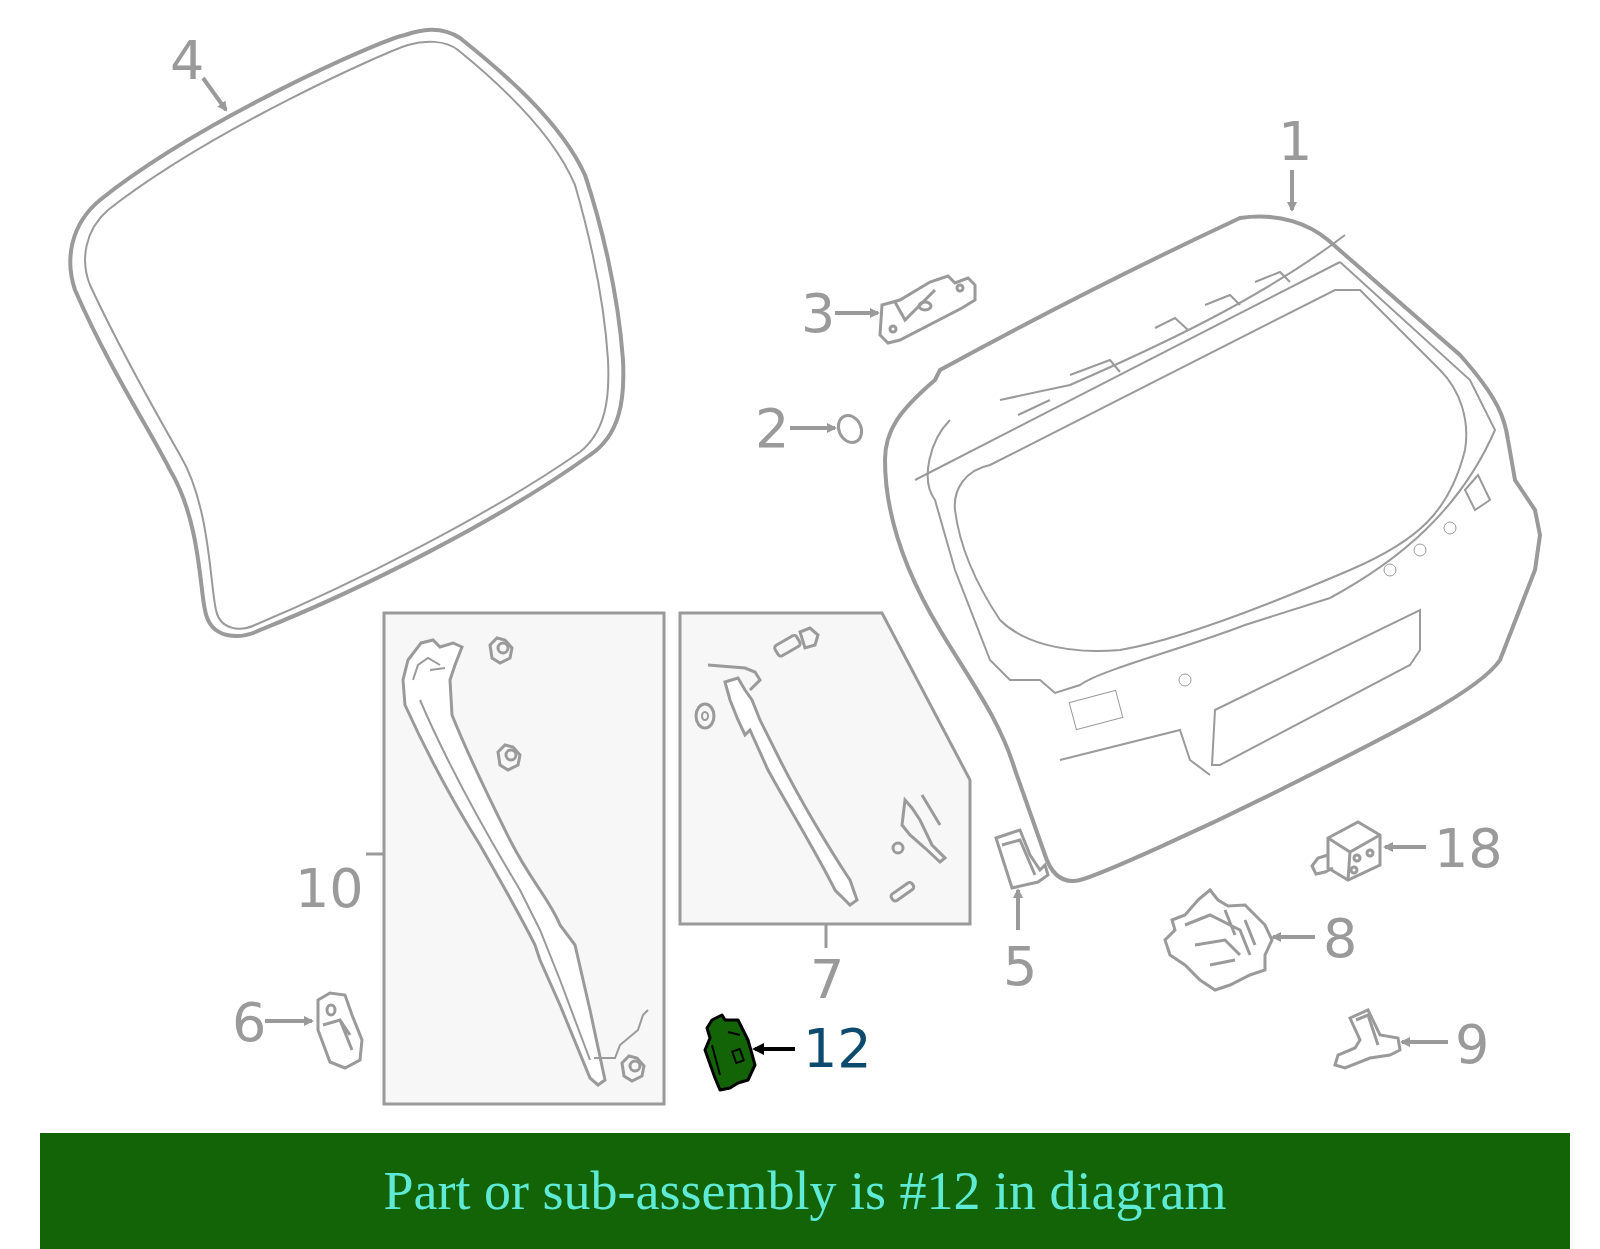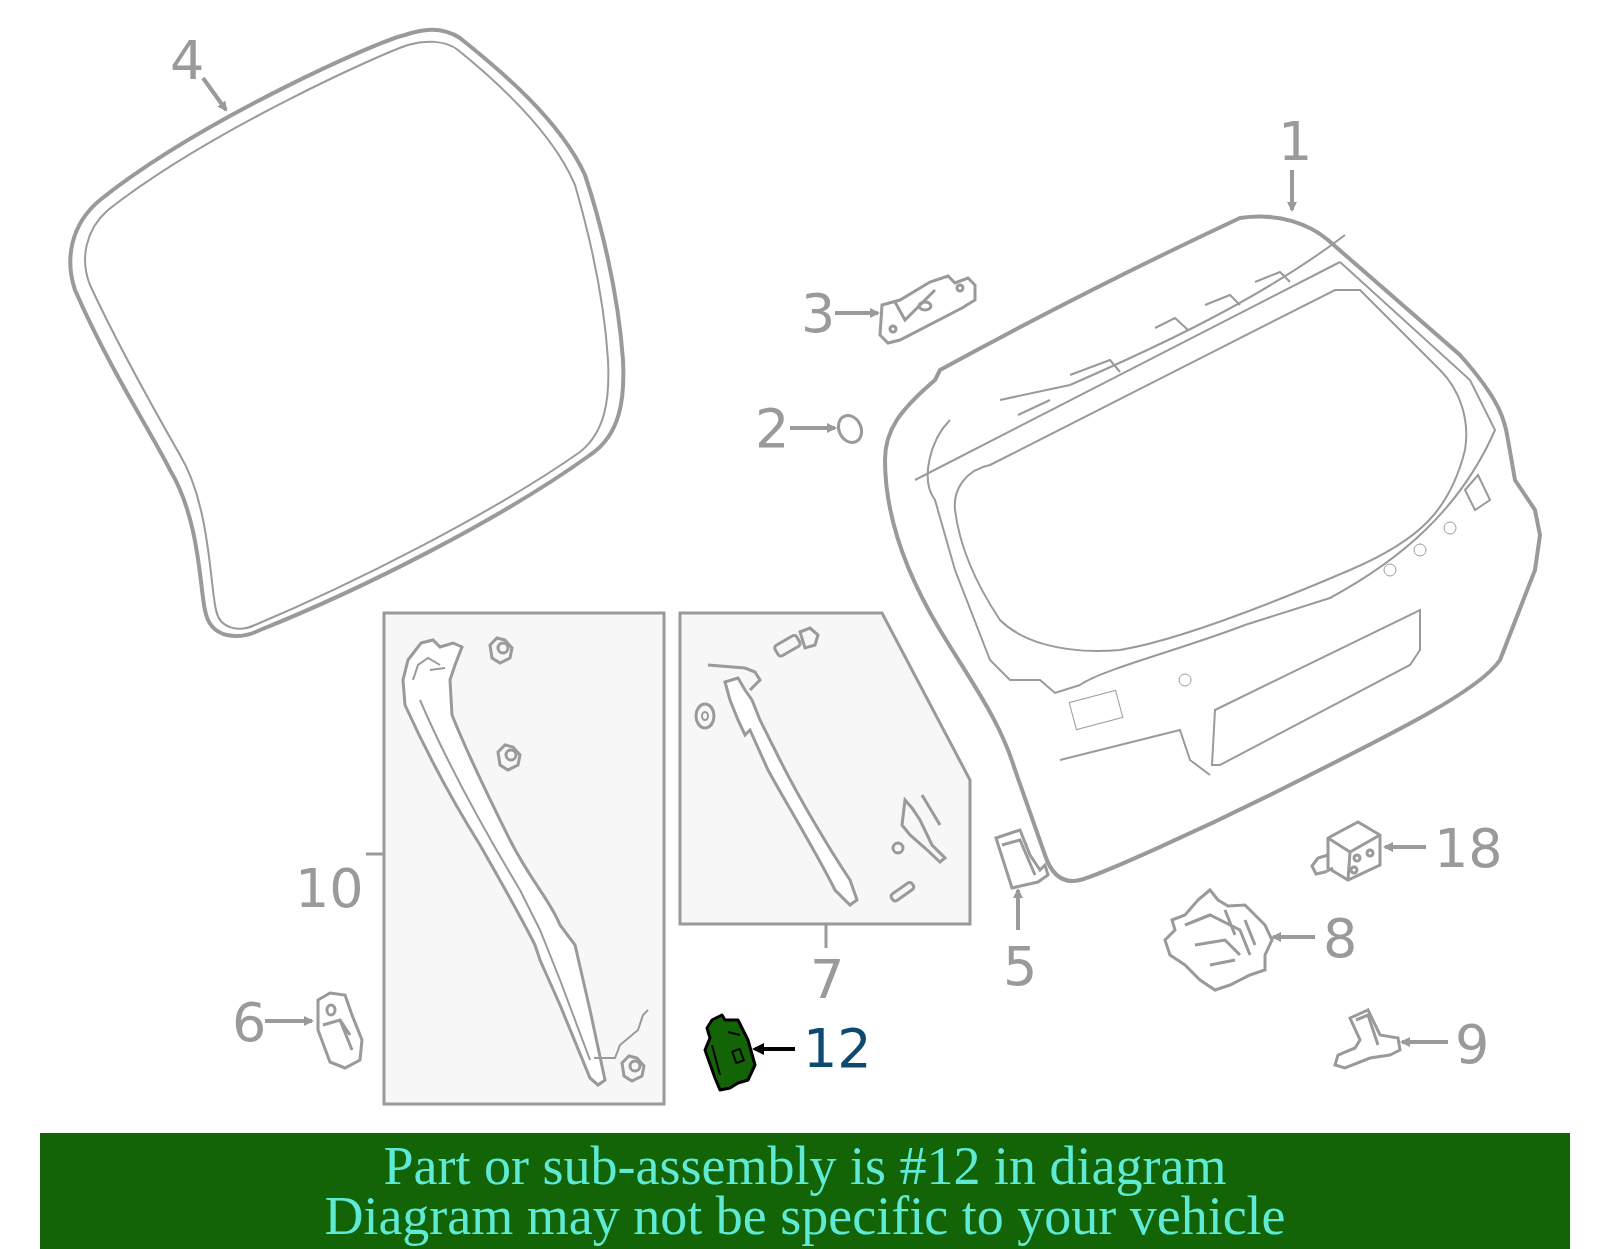--- a/index.html
+++ b/index.html
@@ -143,14 +143,13 @@
 <div class="callout" style="left:232px;top:996px;">6</div>
 <div class="callout" style="left:810px;top:953px;">7</div>
 <div class="callout" style="left:1323px;top:912px;">8</div>
 <div class="callout" style="left:1455px;top:1018px;">9</div>
 <div class="callout" style="left:295px;top:862px;">10</div>
 <div class="callout" style="left:1434px;top:822px;">18</div>
 <div class="callout highlight" style="left:803px;top:1022px;">12</div>
 
 <div id="banner">
   <span>Part or sub-assembly is #12 in diagram</span>
-  <span>Diagram may not be specific to your vehicle</span>
 </div>
 
 </body></html>

